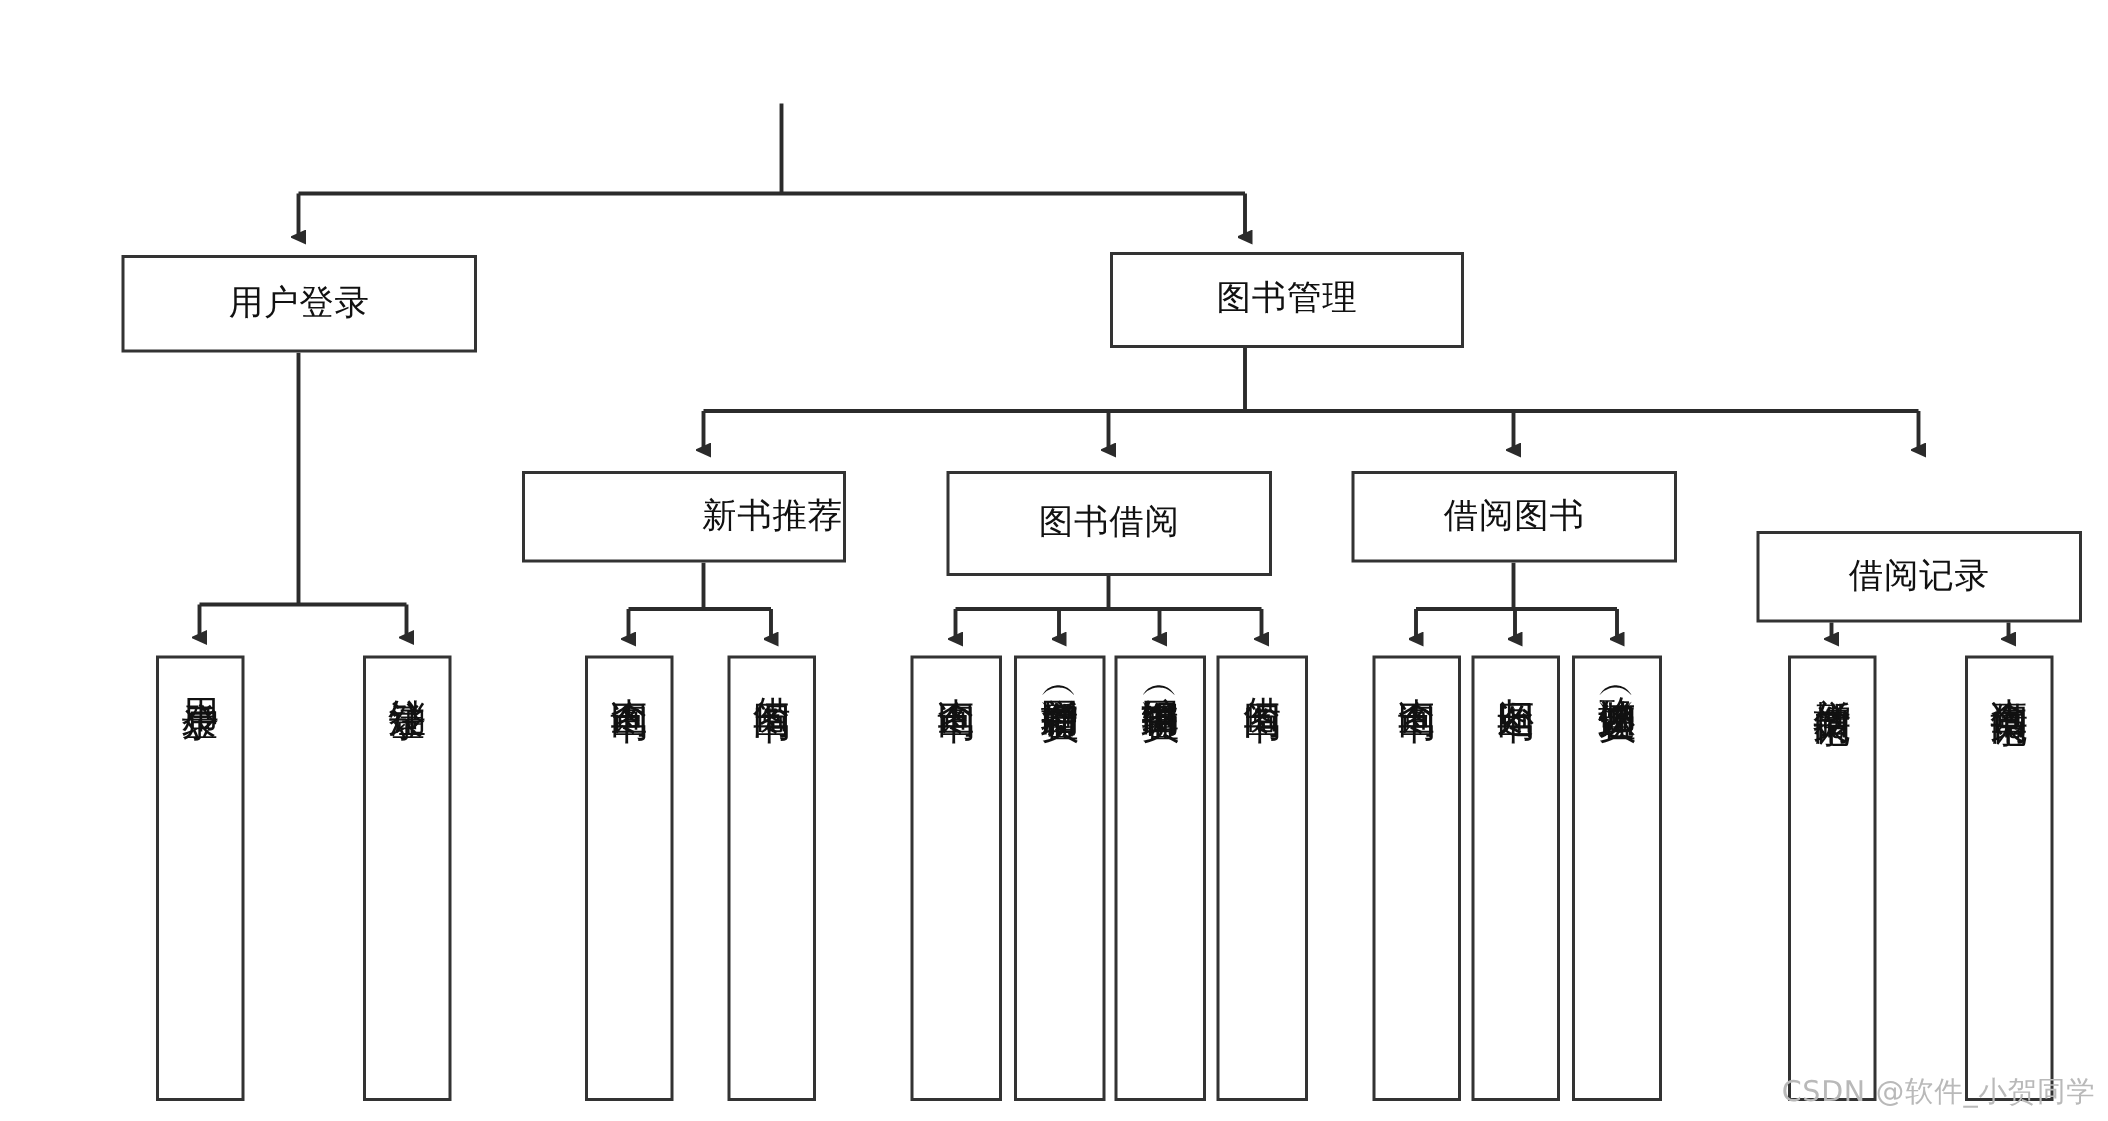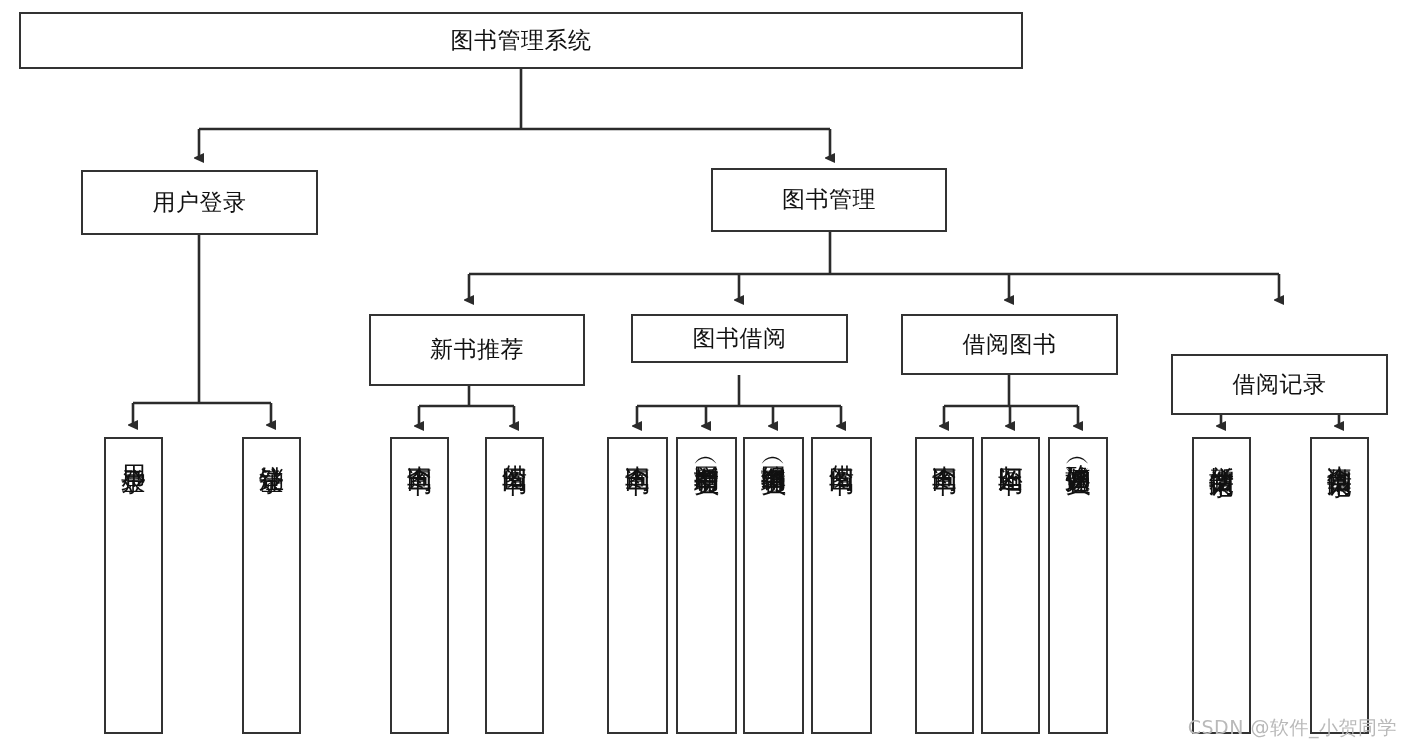--- a/index.html
+++ b/index.html
@@ -123,35 +123,32 @@
       <path d="M1010,406 L1010,426" marker-end="url(#arrow)"></path>
       <path d="M1078,406 L1078,426" marker-end="url(#arrow)"></path>
 
       <path d="M1279,375 L1279,406"></path>
       <path d="M1221,406 L1339,406"></path>
       <path d="M1221,406 L1221,426" marker-end="url(#arrow)"></path>
       <path d="M1339,406 L1339,426" marker-end="url(#arrow)"></path>
     </g>
   </svg>
 
-  <div class="node horiz" style="left:19px; top:12px; width:1004px; height:57px;">
-    <span class="node-label">图书管理系统</span>
-  </div>
 
   <div class="node horiz" style="left:81px; top:170px; width:237px; height:65px;">
     <span class="node-label">用户登录</span>
   </div>
-  <div class="node horiz" style="left:711px; top:168px; width:236px; height:64px;">
+  <div class="node horiz" style="left:740px; top:168px; width:236px; height:64px;">
     <span class="node-label">图书管理</span>
   </div>
 
-  <div class="node horiz" style="left:369px; top:314px; width:216px; height:72px;">
+  <div class="node horiz" style="left:348px; top:314px; width:216px; height:61px;justify-content:flex-end;">
     <span class="node-label">新书推荐</span>
   </div>
-  <div class="node horiz" style="left:631px; top:314px; width:217px; height:49px;">
+  <div class="node horiz" style="left:631px; top:314px; width:217px; height:70px;">
     <span class="node-label">图书借阅</span>
   </div>
   <div class="node horiz" style="left:901px; top:314px; width:217px; height:61px;">
     <span class="node-label">借阅图书</span>
   </div>
   <div class="node horiz" style="left:1171px; top:314px; width:217px; height:61px;margin-top:40px;">
     <span class="node-label">借阅记录</span>
   </div>
 
   <div class="node vert" style="left:104px; top:437px; width:59px; height:297px;">

